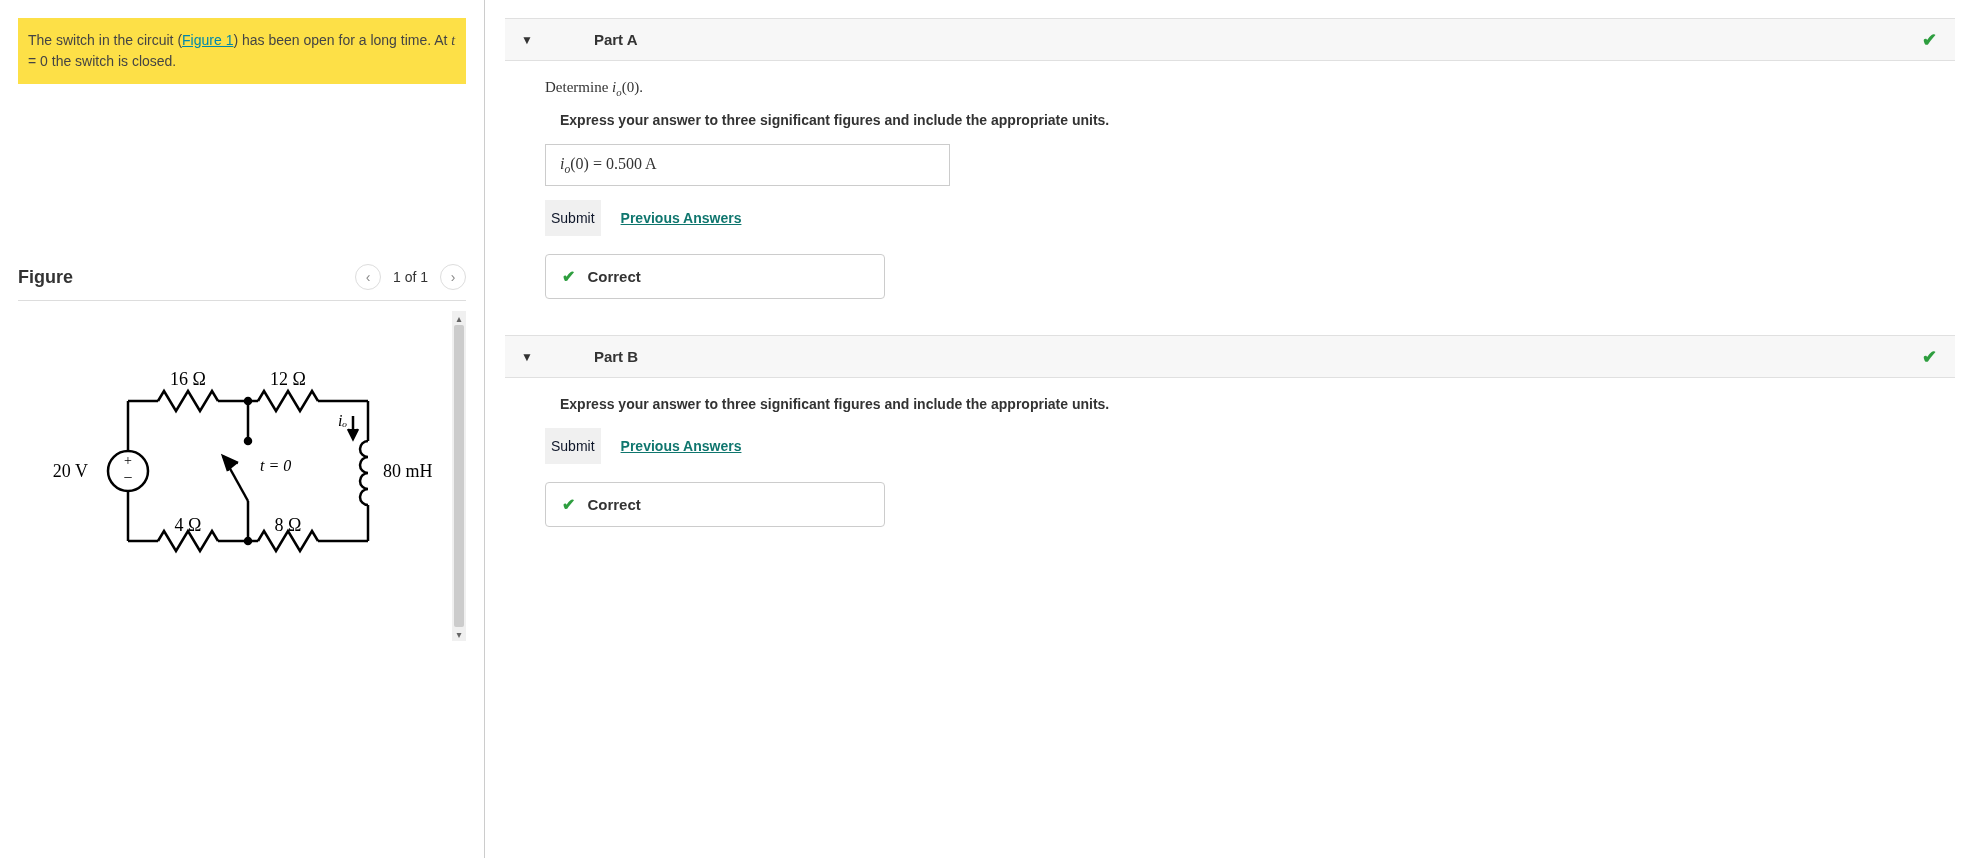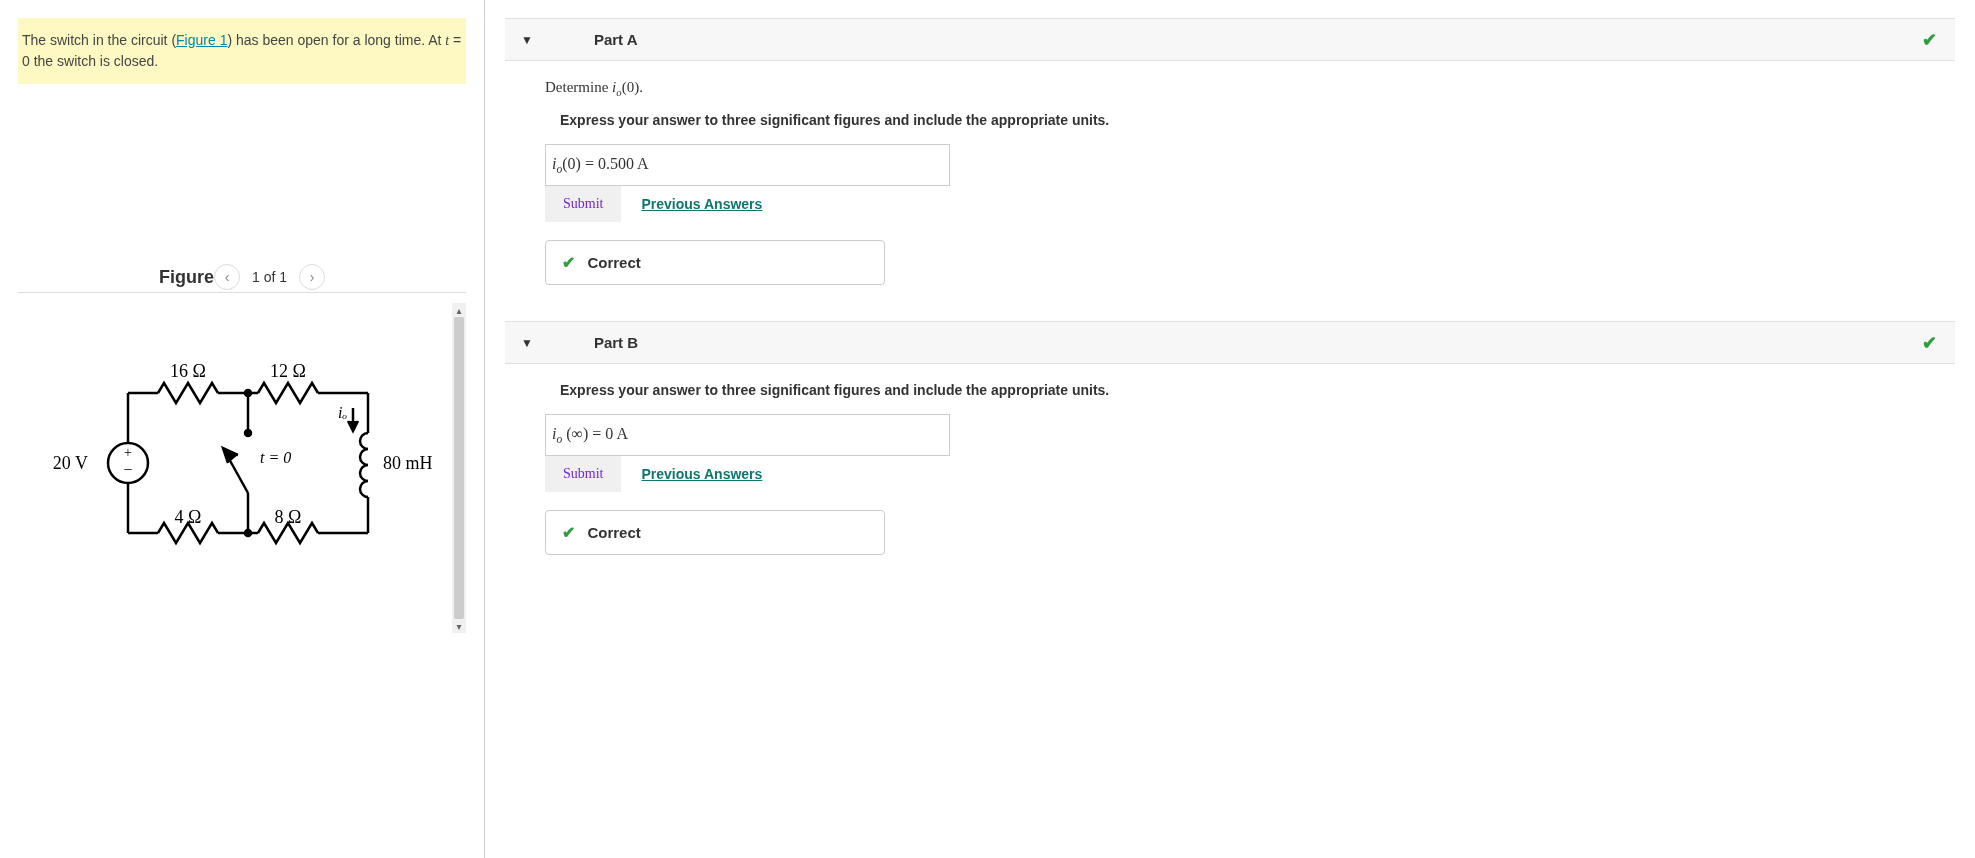--- a/index.html
+++ b/index.html
@@ -1,25 +1,25 @@
 <!DOCTYPE html>
 <html><head>
 <meta charset="utf-8">
 <style>
 * { box-sizing: border-box; margin: 0; padding: 0; }
 body { font-family: Arial, Helvetica, sans-serif; font-size: 14px; color: #333; background: #fff; }
 .container { display: flex; width: 1975px; height: 858px; }
 .left-panel { width: 485px; padding: 18px; position: relative; border-right: 1px solid #ccc; }
 .right-panel { flex: 1; padding: 0 20px; overflow-y: auto; }
 
-.problem-box { background: #fef9c3; padding: 12px 4px; margin-bottom: 20px; line-height: 1.5; color: #444; }
+.problem-box { background: #fde047; padding: 12px 10px; margin-bottom: 20px; line-height: 1.5; color: #444; }
 .problem-box .link { color: #0088aa; text-decoration: underline; cursor: pointer; }
 .math-it { font-style: italic; font-family: 'Times New Roman', serif; }
 
-.figure-header { display: flex; justify-content: center; align-items: center; margin-top: 180px; margin-bottom: 10px; padding-bottom: 2px; border-bottom: 1px solid #ddd; }
+.figure-header { display: flex; justify-content: space-between; align-items: center; margin-top: 180px; margin-bottom: 10px; padding-bottom: 10px; border-bottom: 1px solid #ddd; }
 .figure-title { font-size: 18px; font-weight: bold; color: #333; }
 .pager { display: flex; align-items: center; gap: 6px; }
 .pager-btn { width: 26px; height: 26px; border: 1px solid #ddd; border-radius: 50%; background: #fff; display: flex; align-items: center; justify-content: center; color: #888; cursor: pointer; font-size: 14px; }
 .pager-text { font-size: 14px; color: #333; padding: 0 6px; }
 
 .figure-area { position: relative; height: 330px; }
 .scrollbar { position: absolute; right: 0; top: 0; bottom: 0; width: 14px; background: #f0f0f0; display: flex; flex-direction: column; align-items: center; justify-content: space-between; }
 .scroll-arrow { width: 14px; height: 14px; display: flex; align-items: center; justify-content: center; color: #666; font-size: 10px; }
 .scroll-thumb { position: absolute; top: 14px; bottom: 14px; left: 2px; right: 2px; background: #ccc; border-radius: 2px; }
 
@@ -28,25 +28,25 @@
 .part-block { margin-top: 18px; }
 .part-header { background: #f7f7f7; border-top: 1px solid #e0e0e0; border-bottom: 1px solid #e0e0e0; padding: 12px 16px; display: flex; align-items: center; gap: 14px; position: relative; }
 .part-header .chev { font-size: 12px; color: #333; }
 .part-header .title { font-weight: bold; font-size: 15px; margin-left: 47px; }
 .part-status { position: absolute; right: 18px; color: #2e9e3f; font-size: 18px; font-weight: bold; }
 
 .part-body { padding: 18px 40px; }
 .question { font-size: 15px; margin-bottom: 14px; font-family: 'Times New Roman', serif; }
 .instruction { font-weight: bold; margin-bottom: 16px; padding-left: 15px; }
 
-.answer-box { border: 1px solid #ccc; padding: 10px 6px; width: 405px; font-family: 'Times New Roman', serif; font-size: 16px; background: #fff; }
+.answer-box { border: 1px solid #ccc; padding: 10px 14px; width: 405px; font-family: 'Times New Roman', serif; font-size: 16px; background: #fff; margin-bottom: 14px; }
 .answer-box .sub { font-size: 0.75em; vertical-align: sub; font-style: italic; }
 
 .btn-row { display: flex; align-items: center; gap: 20px; margin-bottom: 18px; }
-.submit-btn { background: #f0f0f0; color: #6d28d9; border: none; padding: 10px 18px; font-size: 14px; cursor: default; font-family: Liberation Serif, serif; }
+.submit-btn { background: #f0f0f0; color: #0f172a; border: none; padding: 10px 6px; font-size: 14px; cursor: default; }
 .prev-link { color: #0f766e; text-decoration: underline; font-weight: bold; font-size: 14px; cursor: pointer; text-align: right; }
 
 .feedback { border: 1px solid #ccc; border-radius: 4px; padding: 12px 16px; width: 340px; display: flex; align-items: center; gap: 12px; }
 .feedback .check { color: #2e9e3f; font-size: 16px; font-weight: bold; }
 .feedback .text { font-weight: bold; font-size: 15px; }
 
 .math { font-family: 'Times New Roman', serif; font-style: italic; }
 .math .paren { font-style: normal; }
 .math .sub { font-size: 0.72em; vertical-align: sub; }
 </style>
@@ -162,23 +162,20 @@
     </div>
 
     <div class="part-block">
       <div class="part-header">
         <span class="chev">▼</span>
         <span class="title">Part B</span>
         <span class="part-status">✔</span>
       </div>
       <div class="part-body">
         <div class="instruction">Express your answer to three significant figures and include the appropriate units.</div>
-        <div class="answer-box">
-          <span class="math"><span>i</span><span class="sub">o</span><span class="paren"> (∞)</span></span><span> = </span><span> 0 A</span>
-        </div>
         <div class="btn-row">
           <button class="submit-btn">Submit</button>
           <a class="prev-link">Previous Answers</a>
         </div>
         <div class="feedback">
           <span class="check">✔</span>
           <span class="text">Correct</span>
         </div>
       </div>
     </div>

